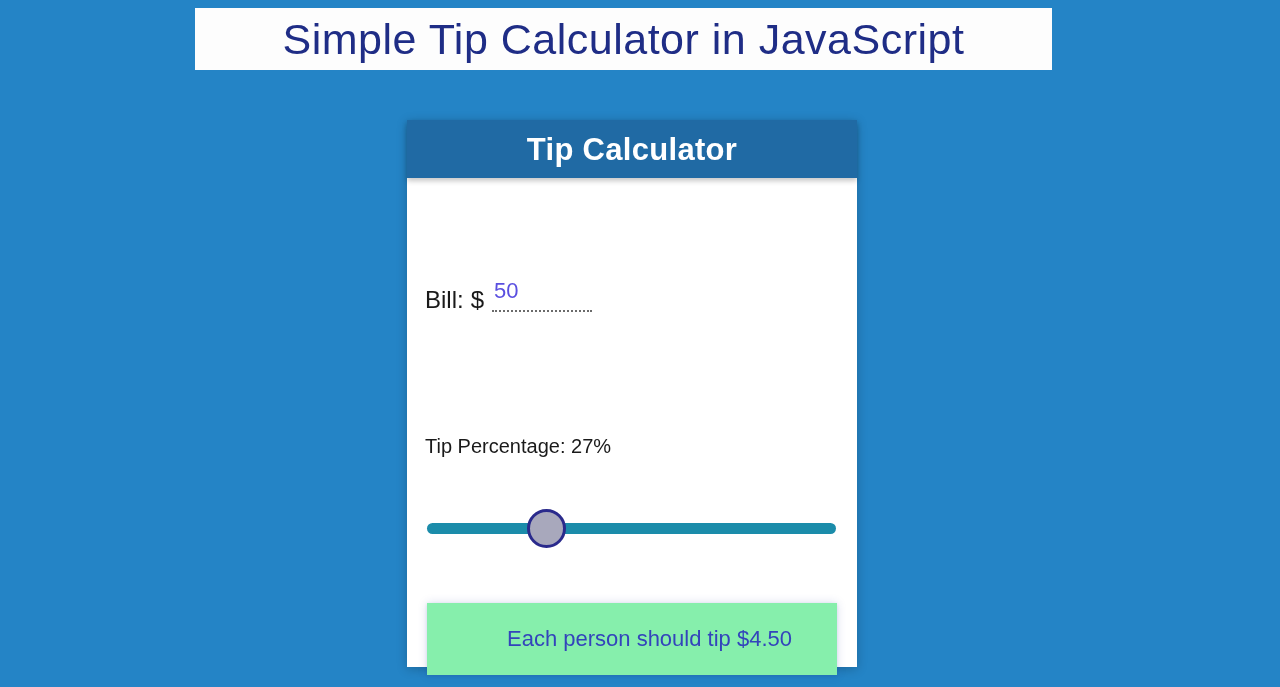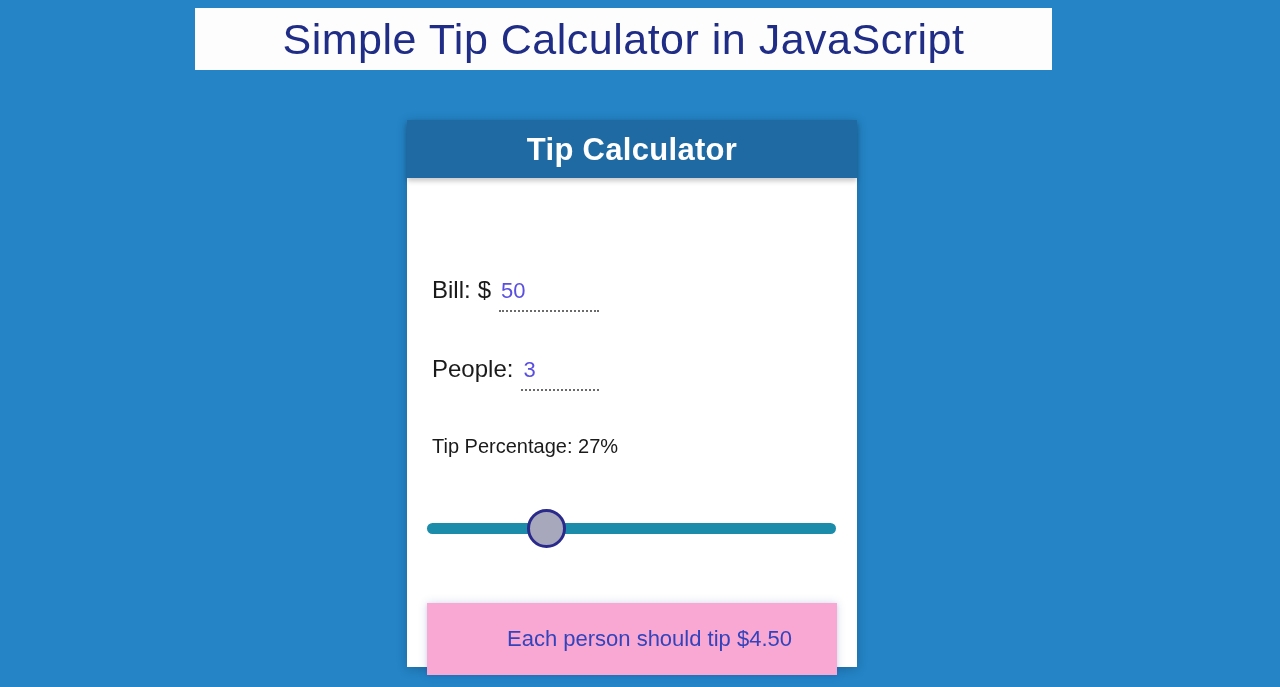--- a/index.html
+++ b/index.html
@@ -68,23 +68,23 @@
 
   .card-body {
     padding: 0 20px;
     position: relative;
     height: 489px;
   }
 
   
   .field-row {
     position: absolute;
-    left: 25px;
-    display: flex;
-    align-items: flex-start;
+    left: 18px;
+    display: flex;
+    align-items: flex-end;
     white-space: nowrap;
   }
   .field-row.bill   { top: 100px; }
   .field-row.people { top: 179px; }
   .field-row.tip    { top: 258px; }
 
   .field-label {
     font-size: 24px;
     color: #1a1a1a;
     line-height: 1;
@@ -147,21 +147,21 @@
     cursor: pointer;
   }
 
   
   .result-box {
     position: absolute;
     left: 20px;
     top: 425px;
     width: 410px;
     height: 72px;
-    background: #f9a8d4;
+    background: #86efac;
     box-shadow: 0 0 9px rgba(40,60,160,0.18), 0 1px 3px rgba(40,60,160,0.12);
     display: flex;
     align-items: center;
     justify-content: center;
     padding-left: 35px;
   }
   .result-box .result-text {
     color: #3344bb;
     font-size: 22px;
     line-height: 1;
@@ -182,24 +182,20 @@
   </div>
 
   <div class="card-body">
 
     <div class="field-row bill">
       <span class="field-label">Bill:</span>
       <span class="dollar-sign">$</span>
       <input class="field-input bill-input" type="text" value="50" style="">
     </div>
 
-    <div class="field-row people">
-      <span class="field-label">People:</span>
-      <input class="field-input people-input" type="text" value="3" style="">
-    </div>
 
     <div class="field-row tip">
       <span class="tip-percent-text">Tip Percentage: 27%</span>
     </div>
 
     <div class="slider-wrap">
       <div class="slider-track" style="background: rgb(27, 140, 170);"></div>
       <div class="slider-thumb" style="left: 99.9px; background: rgb(168, 168, 188); border-color: rgb(42, 42, 140);"></div>
     </div>
 

